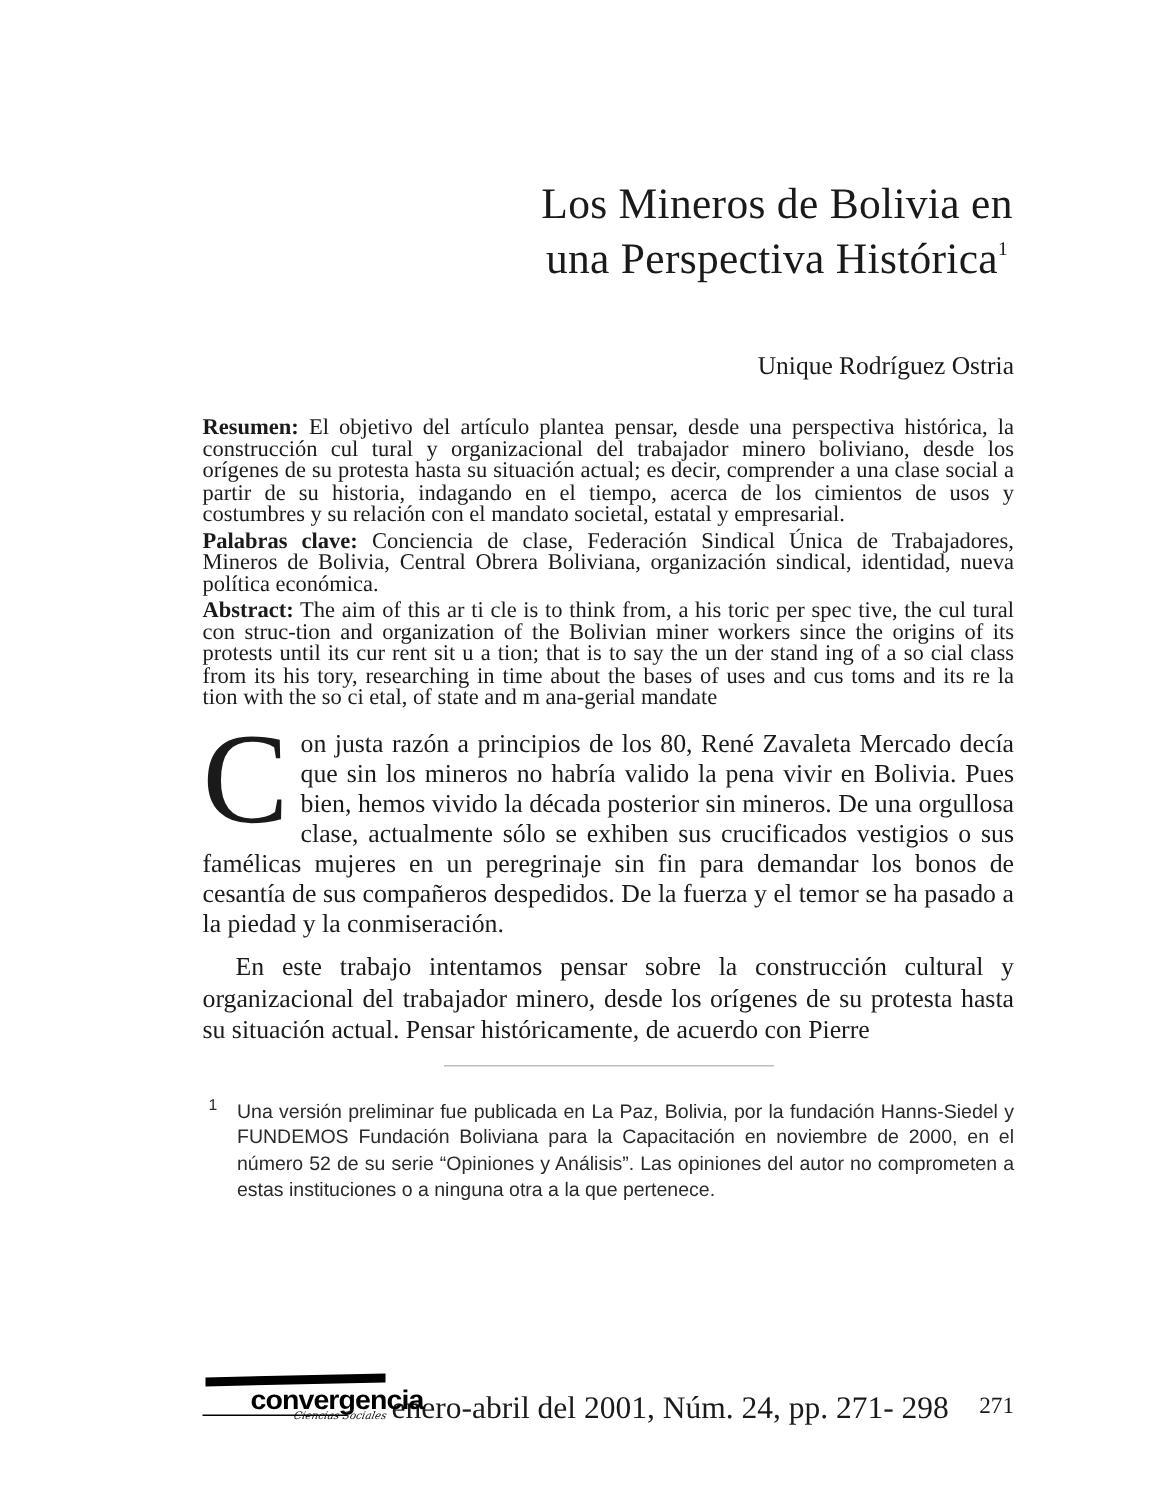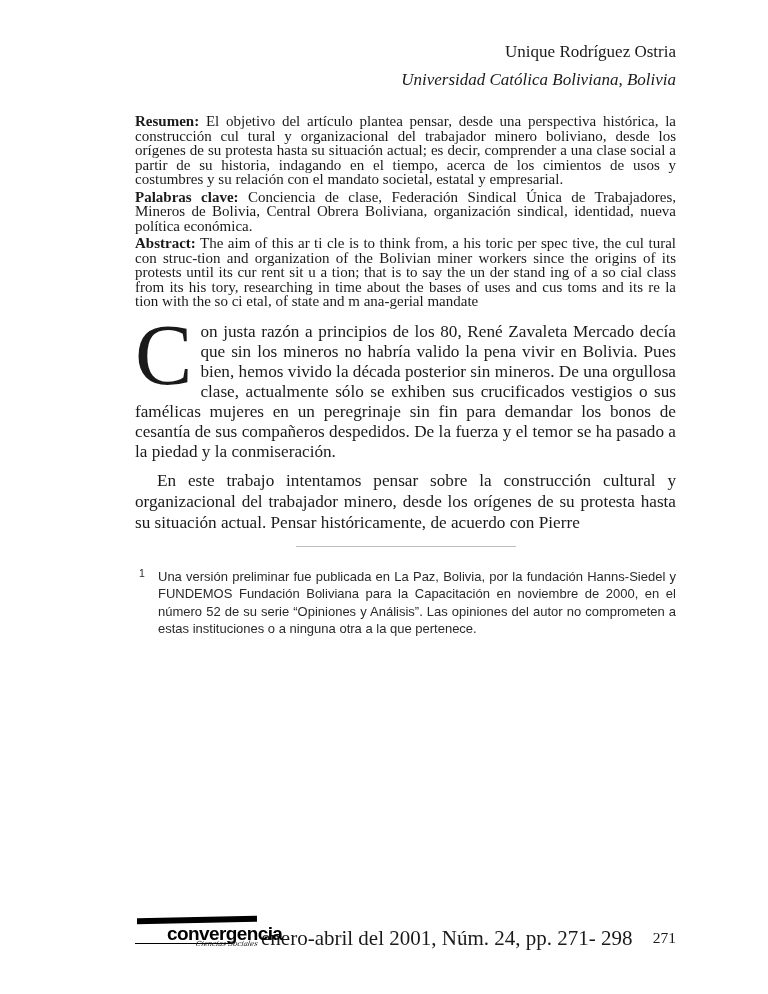--- a/index.html
+++ b/index.html
@@ -164,24 +164,27 @@
     line-height: 16px;
     padding-bottom: 6px;
   }
 </style>
 </head>
 <body>
 
 <div class="page">
   <div class="content">
 
+    <div class="title-block">
+      <div>Los Mineros de Bolivia en</div>
+      <div><span>una Perspectiva Histórica</span><sup>1</sup></div>
+    </div>
 
     <div class="byline">
       <div>Unique Rodríguez Ostria</div>
-      <div class="affiliation">Universidad Católica Boliviana, Bolivia</div>
     </div>
 
     <div class="meta">
       <p><span class="lbl">Resumen:</span> <span>El objetivo del artículo plantea pensar, desde una perspectiva histórica, la construcción cul tural y organizacional del trabajador minero boliviano, desde los orígenes de su protesta hasta su situación actual; es decir, comprender a una clase social a partir de su historia, indagando en el tiempo, acerca de los cimientos de usos y costumbres y su relación con el mandato societal, estatal y empresarial.</span></p>
       <p><span class="lbl">Palabras clave:</span> <span>Conciencia de clase, Federación Sindical Única de Trabajadores, Mineros de Bolivia, Central Obrera Boliviana, organización sindical, identidad, nueva política económica.</span></p>
       <p><span class="lbl">Abstract:</span> <span class="it">The aim of this ar ti cle is to think from, a his toric per spec tive, the cul tural con struc-tion and organization of the Bolivian miner workers since the origins of its protests until its cur rent sit u a tion; that is to say the un der stand ing of a so cial class from its his tory, researching in time about the bases of uses and cus toms and its re la tion with the so ci etal, of state and m ana-gerial mandate</span></p>
     </div>
 
     <div class="bodytext">
       <p><span class="dropcap">C</span><span>on justa razón a principios de los 80, René Zavaleta Mercado decía que sin los mineros no habría valido la pena vivir en Bolivia. Pues bien, hemos vivido la década posterior sin mineros. De una orgullosa clase, actualmente sólo se exhiben sus crucificados vestigios o sus famélicas mujeres en un peregrinaje sin fin para demandar los bonos de cesantía de sus compañeros despedidos. De la fuerza y el temor se ha pasado a la piedad y la conmiseración.</span></p>

